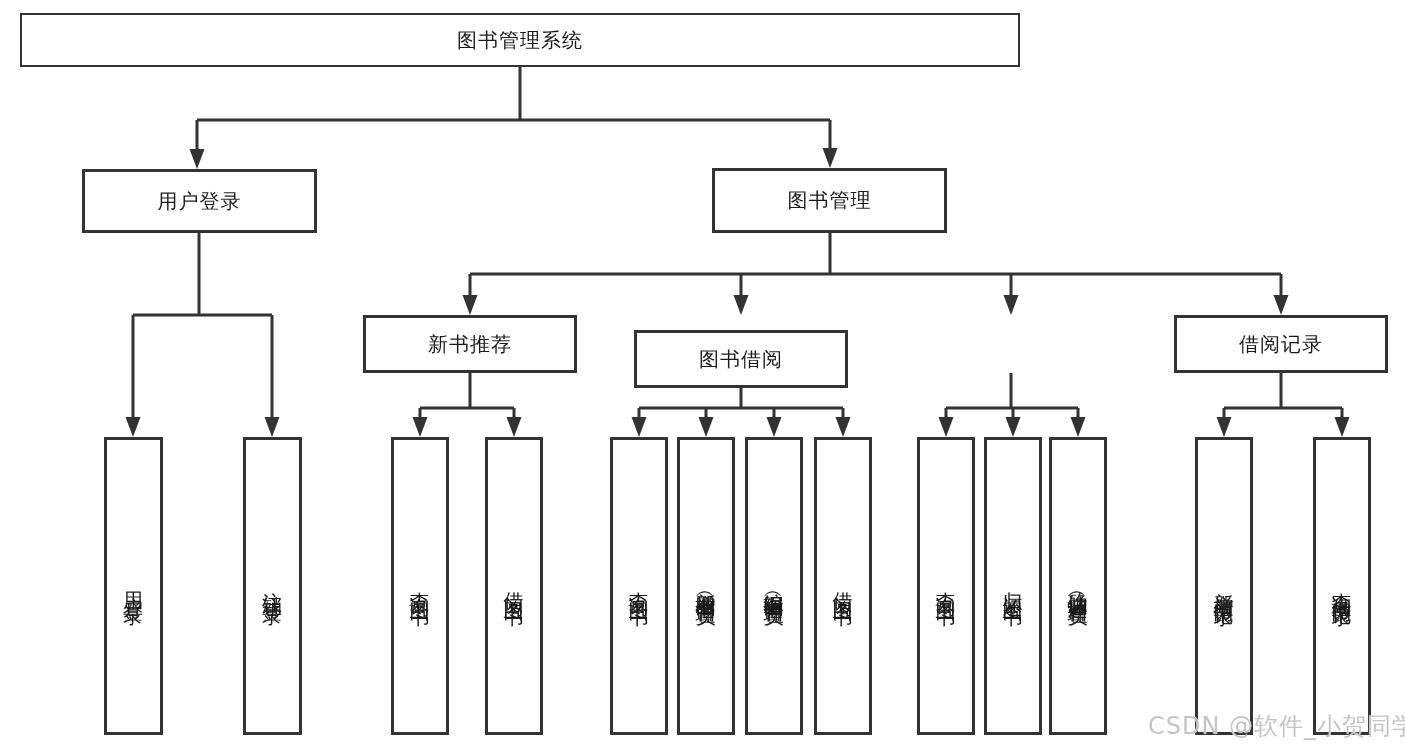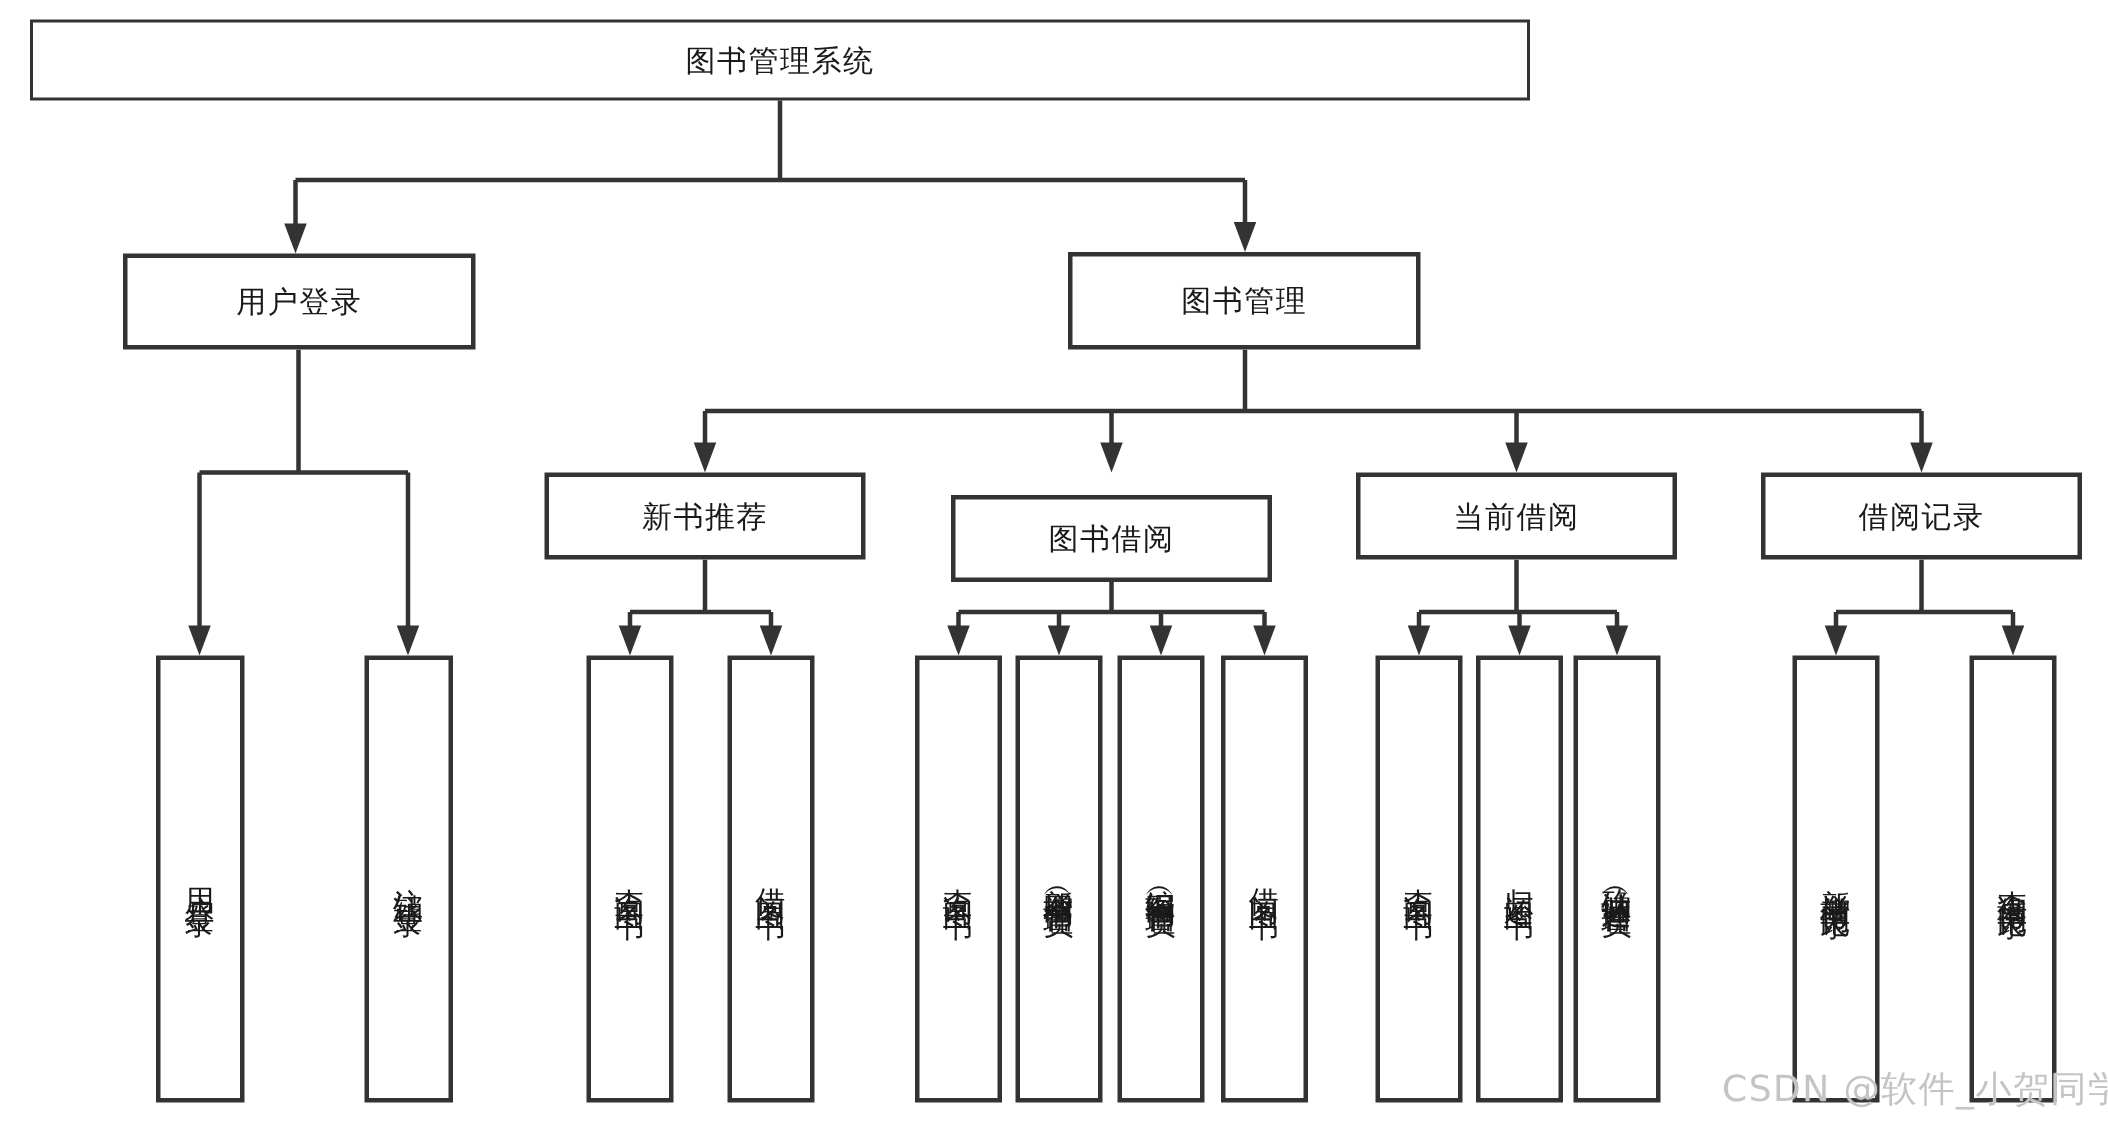--- a/index.html
+++ b/index.html
@@ -91,23 +91,20 @@
   <div class="node" style="left:363px;top:315px;width:214px;height:58px;">
     <span class="hlabel">新书推荐</span>
   </div>
 
   <div class="node" style="left:712px;top:168px;width:235px;height:65px;">
     <span class="hlabel">图书管理</span>
   </div>
   <div class="node" style="left:634px;top:330px;width:214px;height:58px;">
     <span class="hlabel">图书借阅</span>
   </div>
-  <div class="node" style="left:904px;top:315px;width:214px;height:58px;">
-    <span class="hlabel">当前借阅</span>
-  </div>
   <div class="node" style="left:1174px;top:315px;width:214px;height:58px;">
     <span class="hlabel">借阅记录</span>
   </div>
 
   <div class="node leaf" style="left:104px;top:437px;width:59px;height:298px;">
     <span class="vtext">用户登录</span>
   </div>
   <div class="node leaf" style="left:243px;top:437px;width:59px;height:298px;">
     <span class="vtext">注销登录</span>
   </div>

